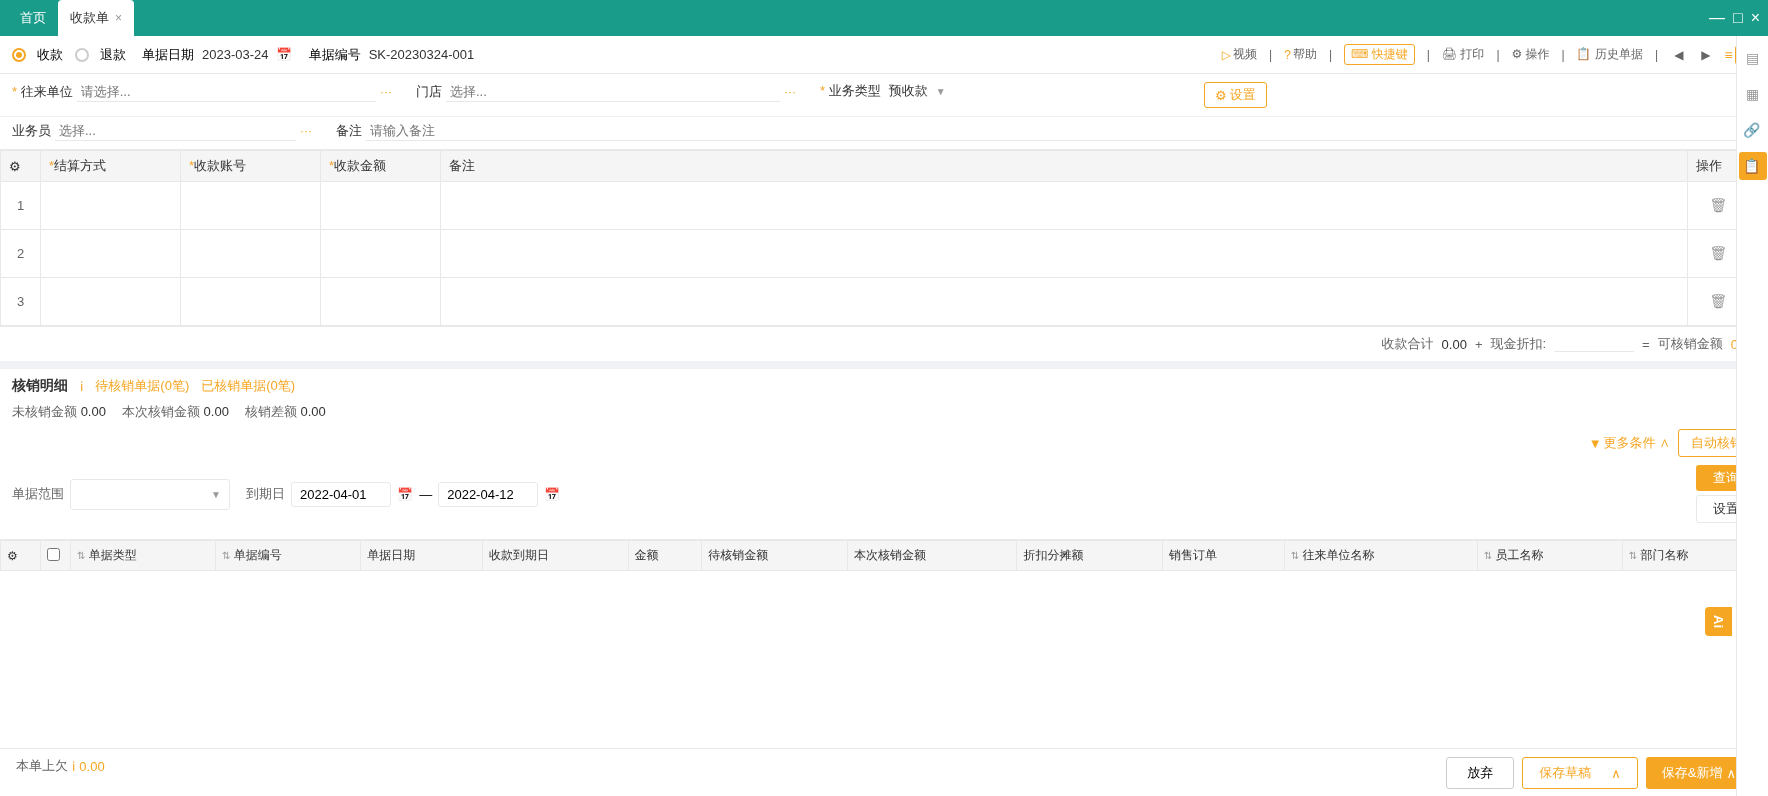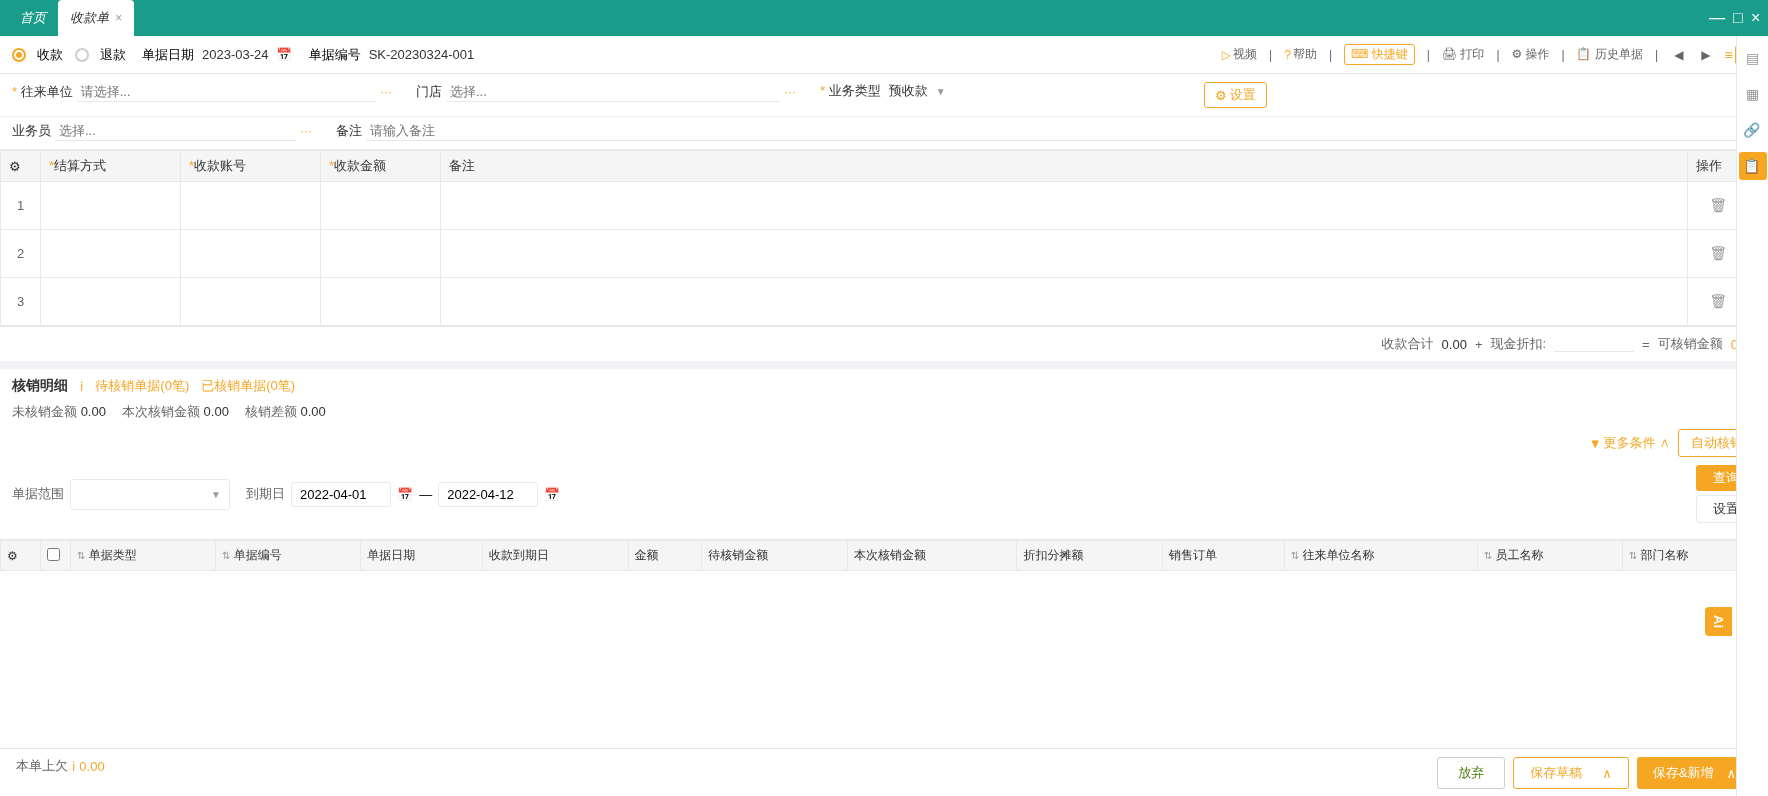--- a/index.html
+++ b/index.html
@@ -5,21 +5,20 @@
     * { box-sizing: border-box; margin: 0; padding: 0; font-family: 'Microsoft YaHei', Arial, sans-serif; font-size: 13px; }
     body { background: #f0f2f5; overflow: hidden; }
 
     
     .top-nav {
       display: flex;
       align-items: center;
       background: #1a9c8a;
       height: 36px;
       padding: 0 8px;
-      font-style: italic;
     }
     .top-nav .nav-home {
       color: #fff;
       padding: 0 12px;
       height: 36px;
       line-height: 36px;
       cursor: pointer;
       font-size: 13px;
     }
     .top-nav .nav-tab {
@@ -399,21 +398,21 @@
       font-size: 13px;
     }
     .footer-info .info-icon { color: #f5a623; }
     .footer-actions {
       display: flex;
       gap: 8px;
     }
     .btn-abandon {
       background: #fff;
       border: 1px solid #ccc;
-      color: #4d7c0f;
+      color: #000000;
       padding: 6px 20px;
       border-radius: 3px;
       cursor: pointer;
       font-size: 13px;
     }
     .btn-save-draft {
       background: #fff;
       border: 1px solid #f5a623;
       color: #f5a623;
       padding: 6px 16px;
@@ -427,21 +426,21 @@
     .btn-save-new {
       background: #f5a623;
       border: none;
       color: #fff;
       padding: 6px 16px;
       border-radius: 3px;
       cursor: pointer;
       font-size: 13px;
       display: flex;
       align-items: center;
-      gap: 13px;
+      gap: 4px;
     }
 
     
     .right-sidebar {
       position: fixed;
       right: 0;
       top: 36px;
       width: 32px;
       background: #fff;
       border-left: 1px solid #e8e8e8;

